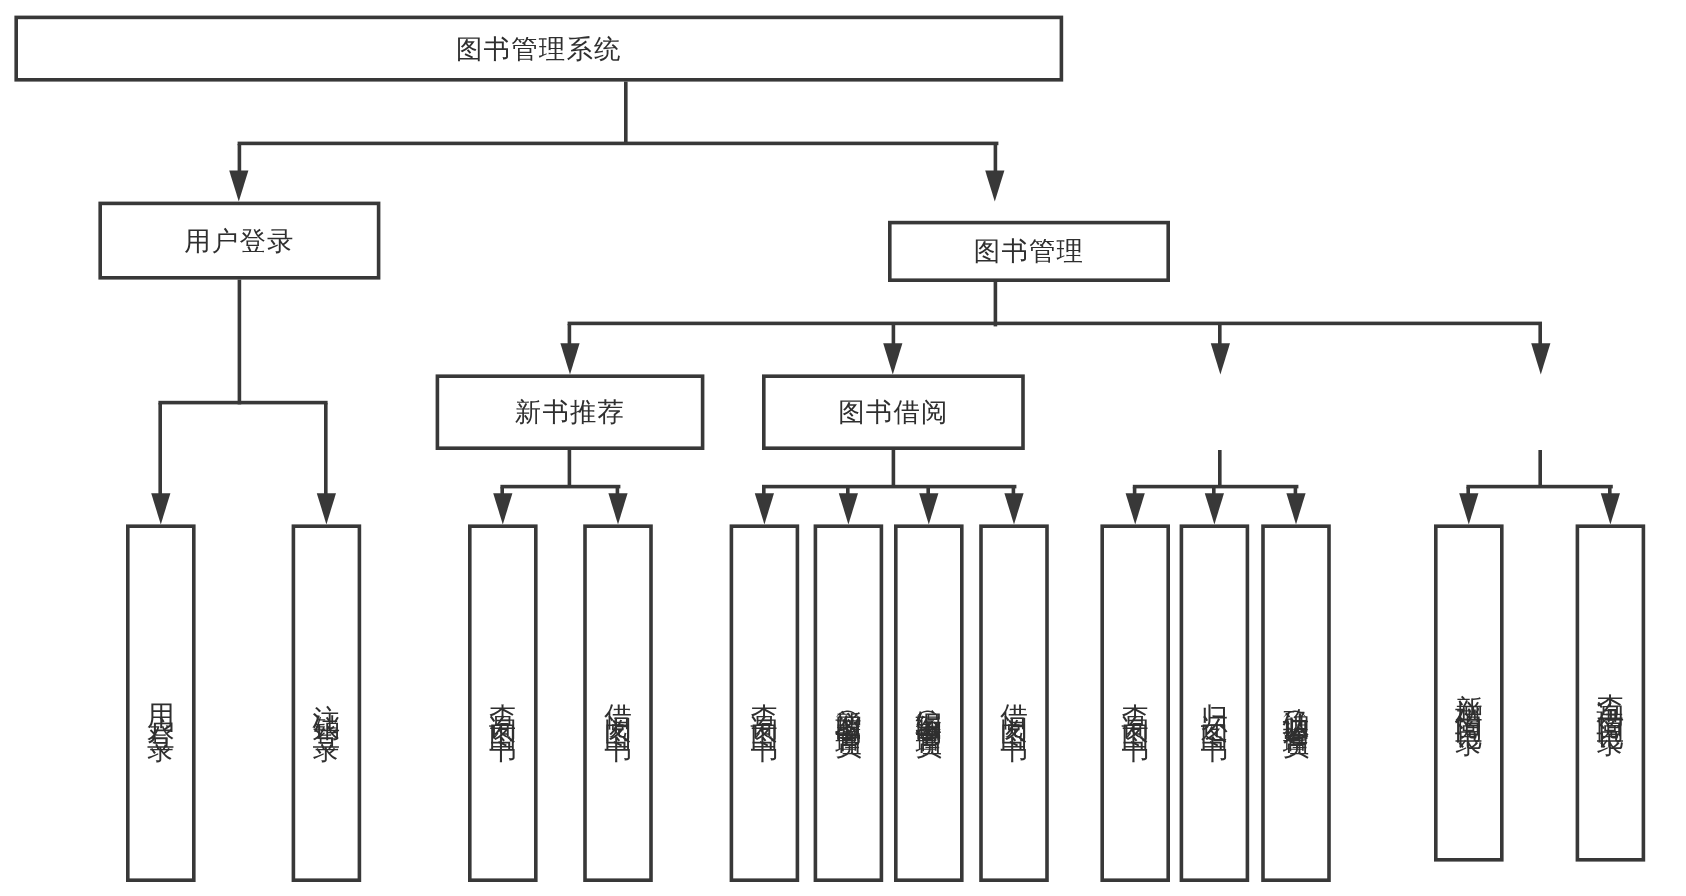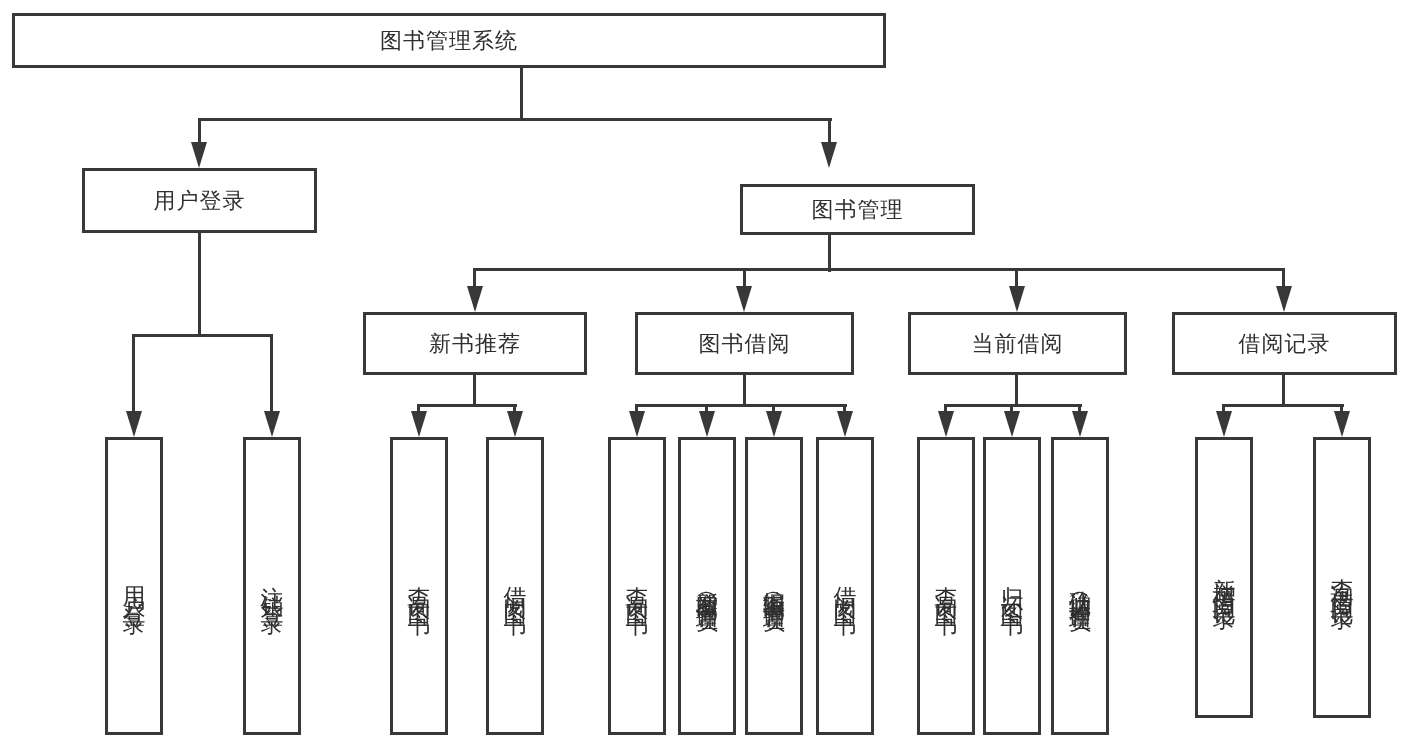--- a/index.html
+++ b/index.html
@@ -52,22 +52,20 @@
   <div class="vline" style="left:743px;top:270px;height:20px;"></div>
   <div class="vline" style="left:1015px;top:270px;height:20px;"></div>
   <div class="vline" style="left:1282px;top:270px;height:20px;"></div>
   <div class="arrow" style="left:467px;top:286px;"></div>
   <div class="arrow" style="left:736px;top:286px;"></div>
   <div class="arrow" style="left:1009px;top:286px;"></div>
   <div class="arrow" style="left:1276px;top:286px;"></div>
 
   <div class="box" style="left:635px;top:312px;width:219px;height:63px;">图书借阅</div>
   <div class="box" style="left:363px;top:312px;width:224px;height:63px;">新书推荐</div>
-  <div class="box" style="left:908px;top:312px;width:219px;height:63px;">当前借阅</div>
-  <div class="box" style="left:1172px;top:312px;width:225px;height:63px;">借阅记录</div>
 
   <div class="vline" style="left:473px;top:375px;height:31px;"></div>
   <div class="hline" style="left:417px;top:404px;width:100px;"></div>
   <div class="vline" style="left:417px;top:406px;height:10px;"></div>
   <div class="vline" style="left:513px;top:406px;height:10px;"></div>
   <div class="arrow" style="left:411px;top:411px;"></div>
   <div class="arrow" style="left:507px;top:411px;"></div>
 
   <div class="vline" style="left:743px;top:375px;height:31px;"></div>
   <div class="hline" style="left:635px;top:404px;width:212px;"></div>

